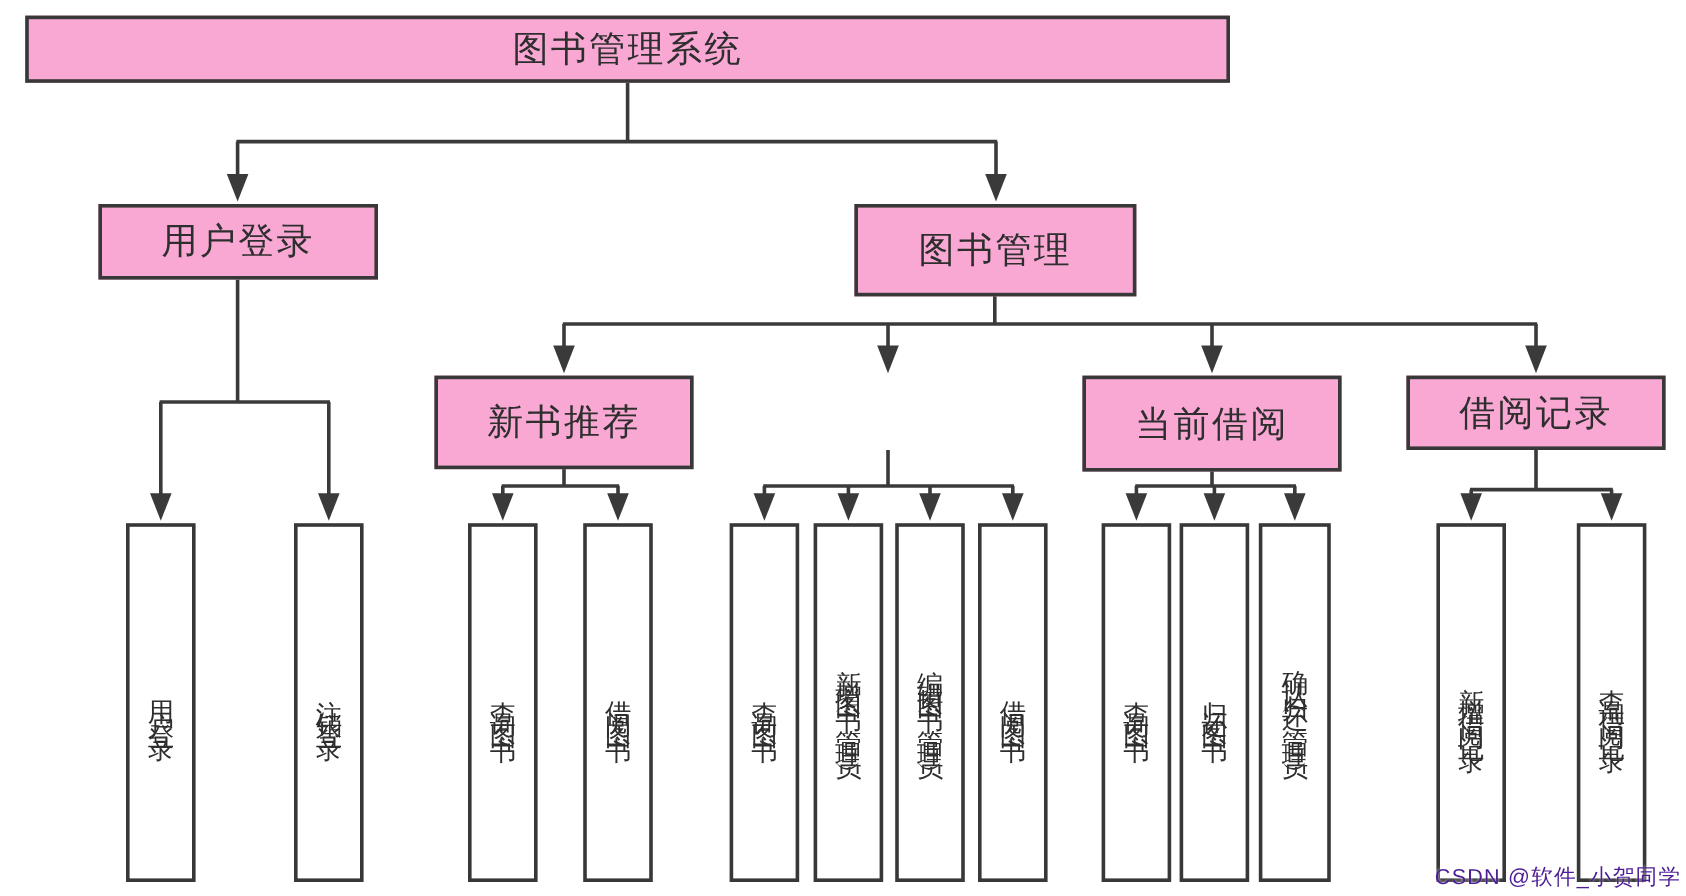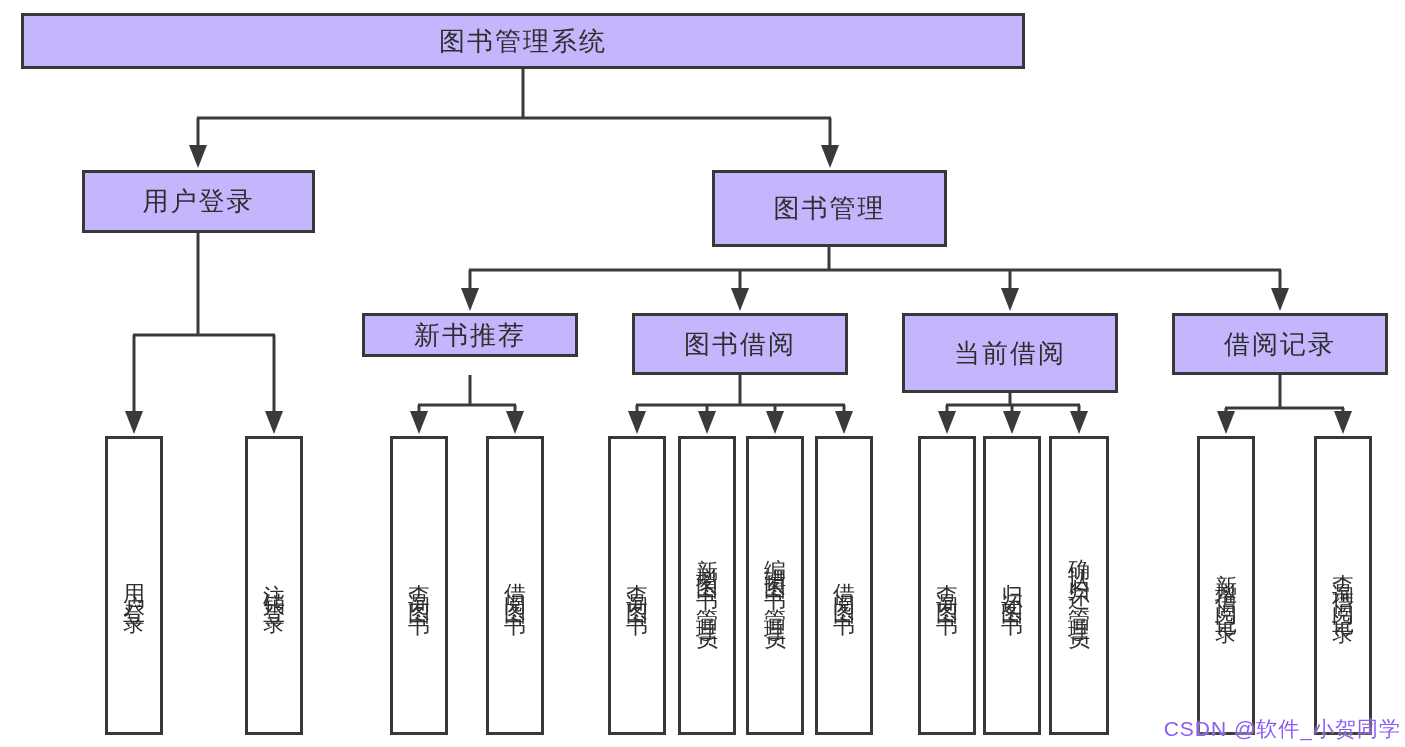--- a/index.html
+++ b/index.html
@@ -16,26 +16,26 @@
 
   #connectors {
     position: absolute;
     left: 0; top: 0;
     width: 1405px; height: 747px;
     pointer-events: none;
   }
 
   .node {
     position: absolute;
-    background: #c4b5fd;
+    background: #f9a8d4;
     border: 3px solid #383838;
     display: flex;
     align-items: center;
     justify-content: center;
-    font-size: 26px;
+    font-size: 30px;
     letter-spacing: 2px;
     color: #2e2e2e;
     z-index: 2;
   }
 
   .leaf {
     position: absolute;
     background: #ffffff;
     border: 3px solid #383838;
     display: flex;
@@ -54,22 +54,22 @@
     font-size: 22px;
     letter-spacing: 10px;
     line-height: 1.1;
     white-space: nowrap;
   }
 
   .watermark {
     position: absolute;
     right: 4px;
     bottom: 4px;
-    font-size: 21px;
-    color: #8b5cf6;
+    font-size: 18px;
+    color: #4c1d95;
     letter-spacing: 1px;
     z-index: 5;
     text-shadow: 0 0 3px rgba(255,255,255,0.9);
   }
 </style>
 </head>
 <body>
 
 <div class="stage">
 
@@ -132,25 +132,22 @@
     <span>图书管理系统</span>
   </div>
 
   <div class="node" style="left:82px; top:170px; width:233px; height:63px;">
     <span>用户登录</span>
   </div>
   <div class="node" style="left:712px; top:170px; width:235px; height:77px;">
     <span>图书管理</span>
   </div>
 
-  <div class="node" style="left:362px; top:313px; width:216px; height:44px;">
+  <div class="node" style="left:362px; top:313px; width:216px; height:78px;">
     <span>新书推荐</span>
-  </div>
-  <div class="node" style="left:632px; top:313px; width:216px; height:62px;">
-    <span>图书借阅</span>
   </div>
   <div class="node" style="left:902px; top:313px; width:216px; height:80px;">
     <span>当前借阅</span>
   </div>
   <div class="node" style="left:1172px; top:313px; width:216px; height:62px;">
     <span>借阅记录</span>
   </div>
 
   <div class="leaf" style="left:105px; top:436px; width:58px; height:299px;">
     <span class="vtext">用户登录</span>

